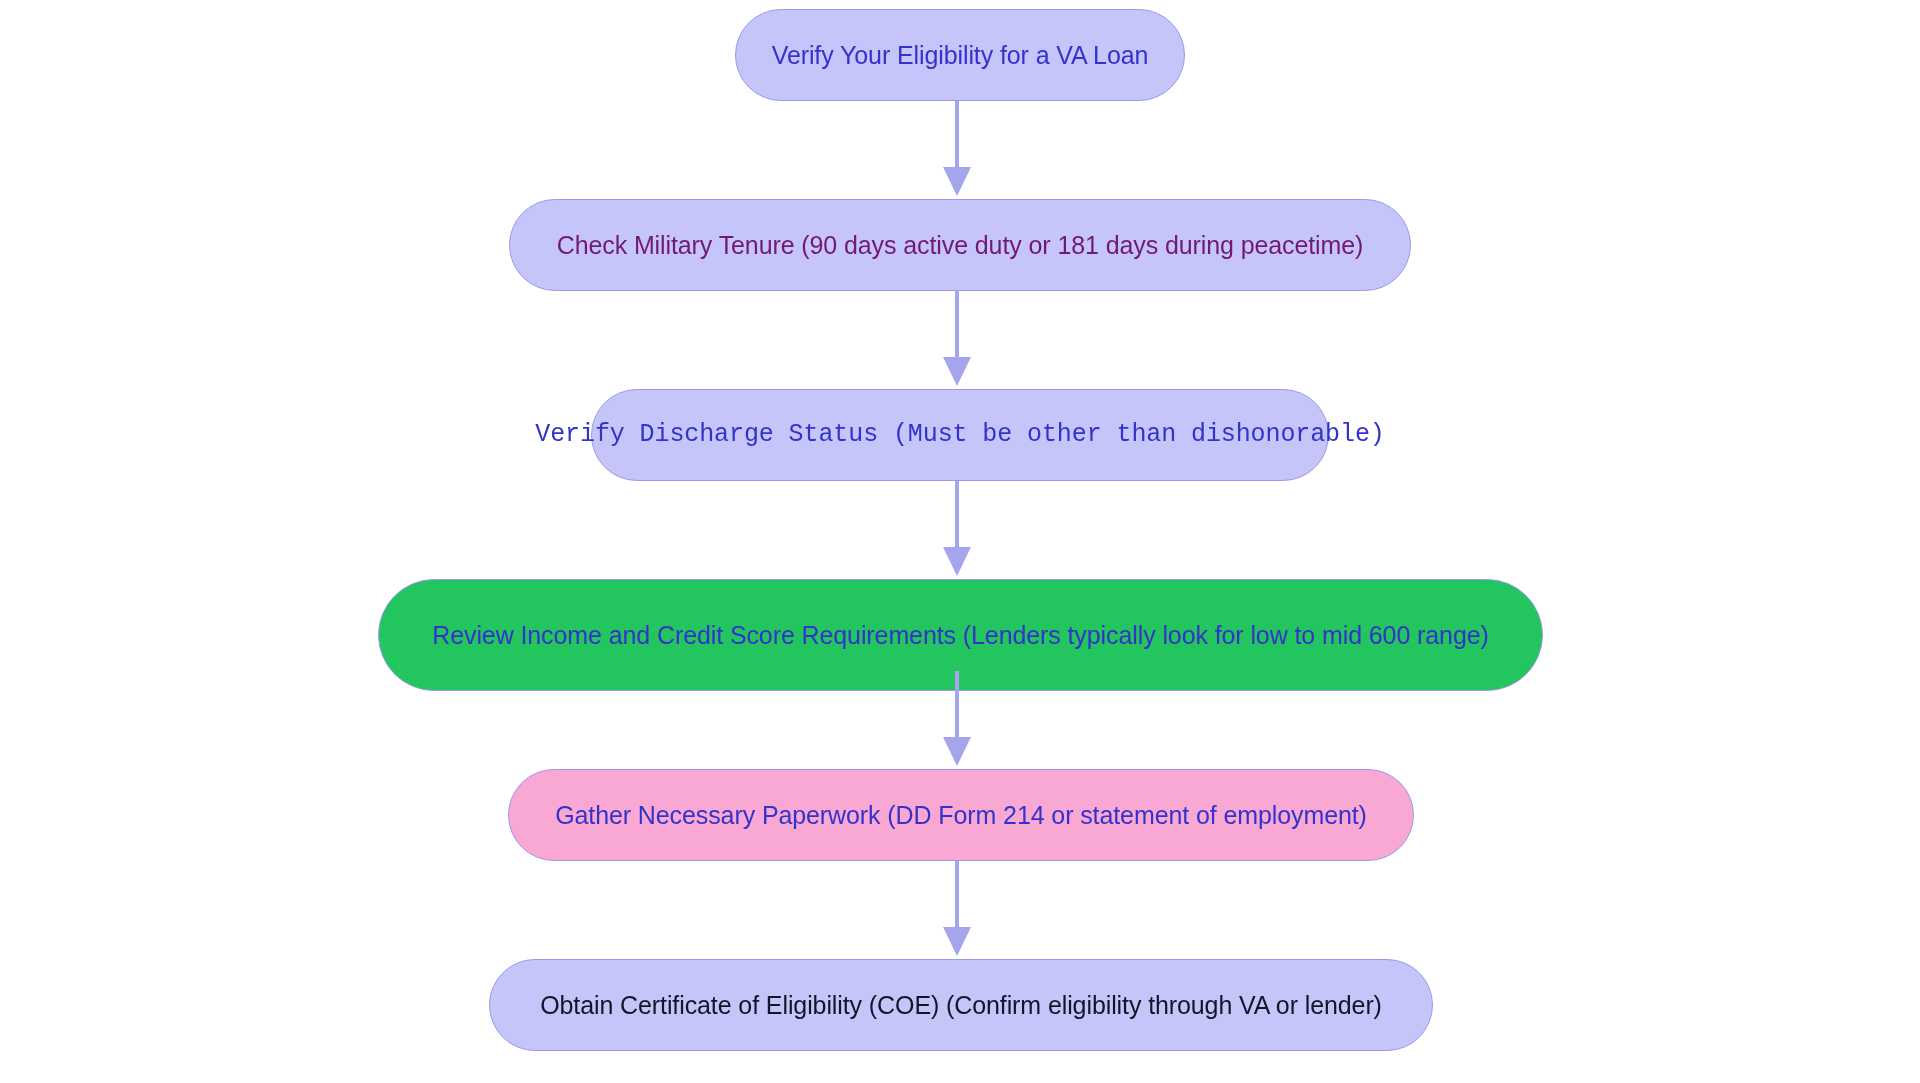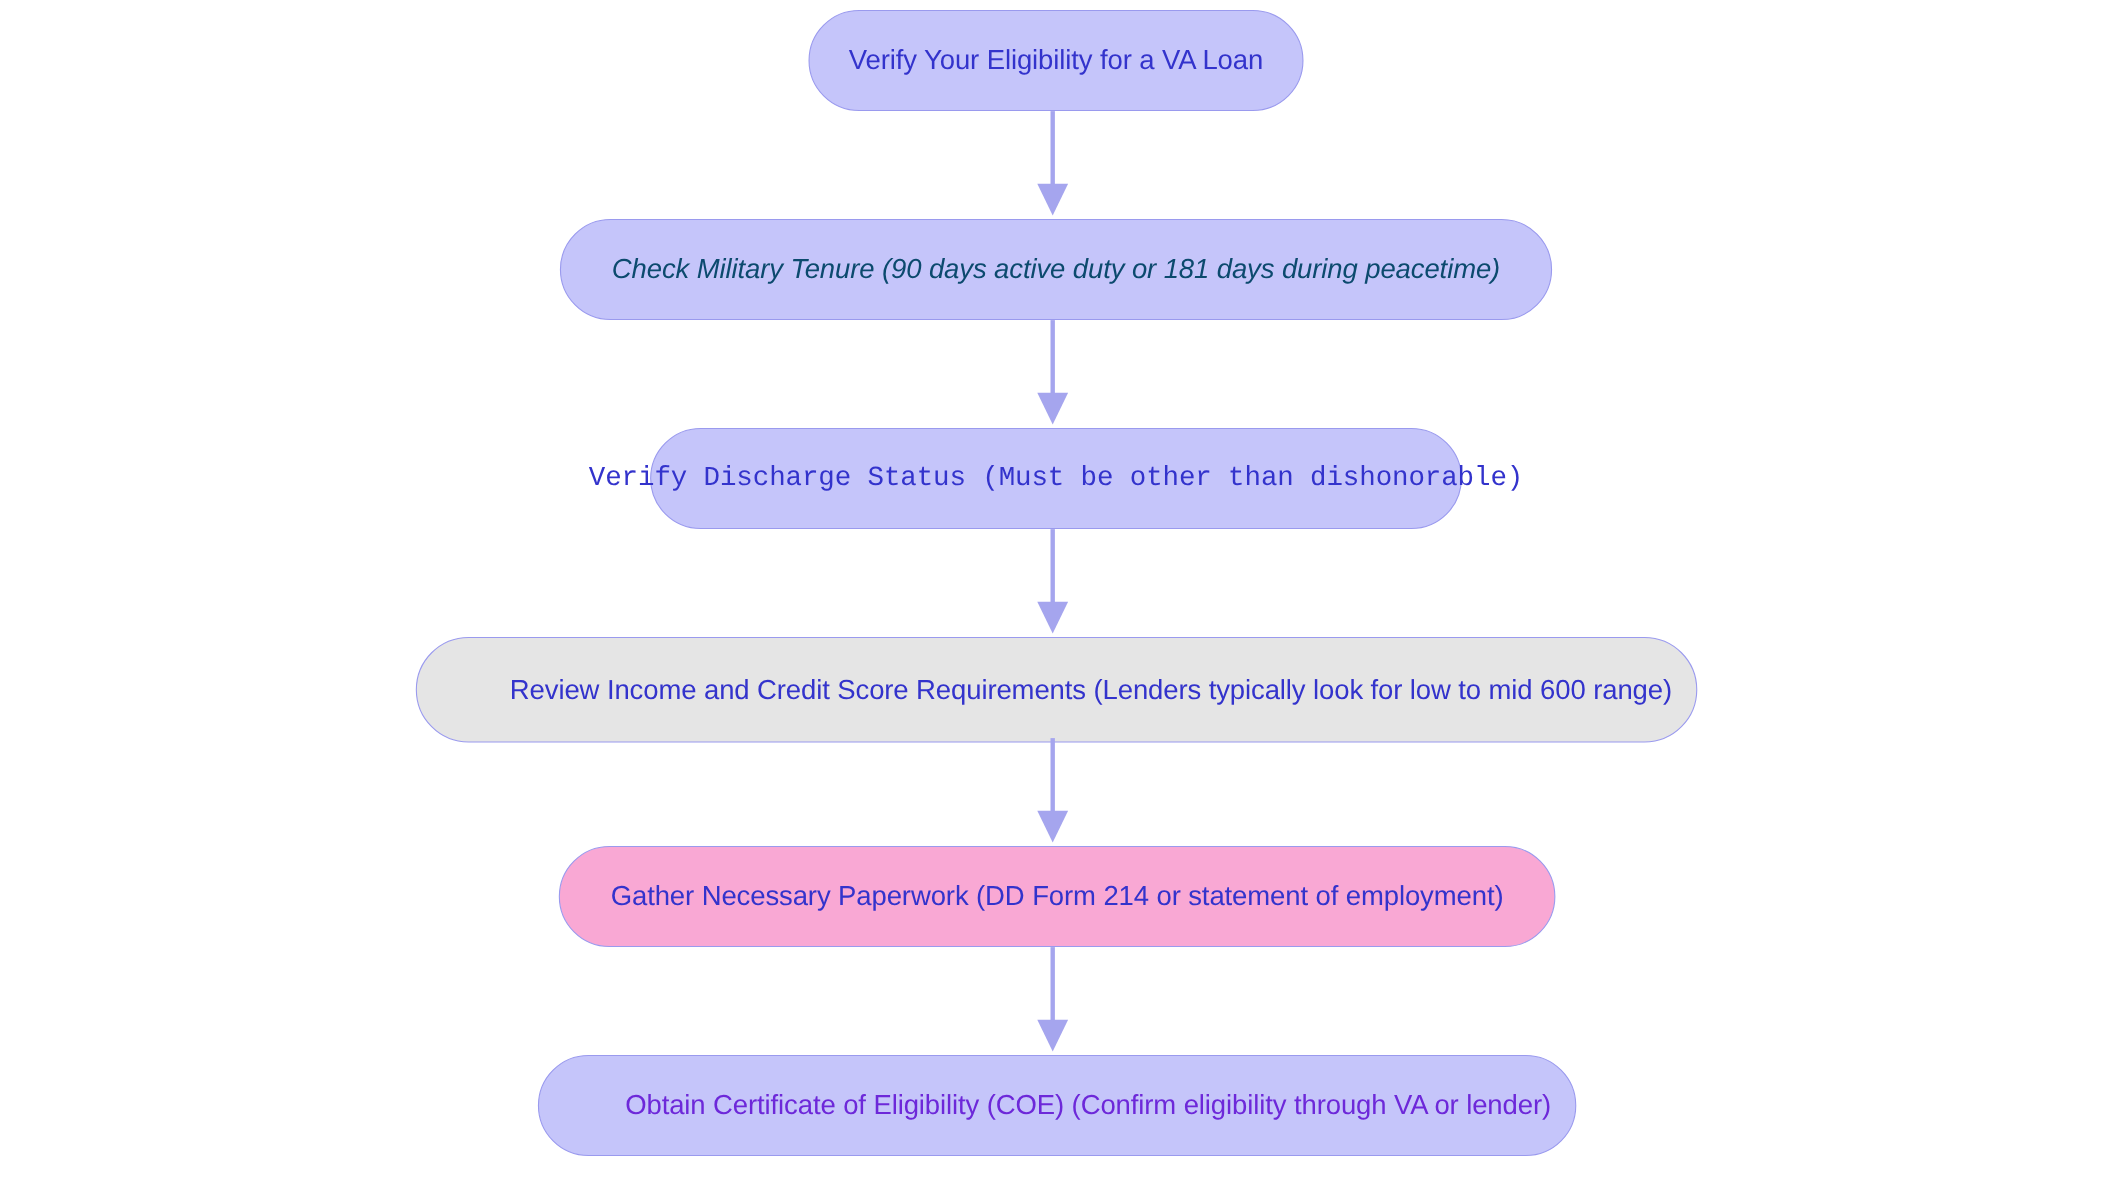--- a/index.html
+++ b/index.html
@@ -58,21 +58,21 @@
     <span class="flow-node-label">Verify Your Eligibility for a VA Loan</span>
   </div>
 
   <div class="flow-connector" id="conn-0" style="left: 937px; top: 101px; height: 98px;">
     <svg width="40" height="98" viewBox="0 0 40 98" aria-hidden="true">
       <line x1="20" y1="0" x2="20" y2="72" stroke="#a5a5ee" stroke-width="4"></line>
       <polygon points="6,66 34,66 20,95" fill="#a5a5ee"></polygon>
     </svg>
   </div>
 
-  <div class="flow-node" id="node-step-2" style="left: 509px; top: 199px; width: 902px; height: 92px; background: rgb(197, 197, 250); border-color: rgb(154, 154, 238); color: #0c4a6e; font-style: italic;">
+  <div class="flow-node" id="node-step-2" style="left: 509px; top: 199px; width: 902px; height: 92px; background: rgb(197, 197, 250); border-color: rgb(154, 154, 238); color: #701a75;">
     <span class="flow-node-label">Check Military Tenure (90 days active duty or 181 days during peacetime)</span>
   </div>
 
   <div class="flow-connector" id="conn-1" style="left: 937px; top: 291px; height: 98px;">
     <svg width="40" height="98" viewBox="0 0 40 98" aria-hidden="true">
       <line x1="20" y1="0" x2="20" y2="72" stroke="#a5a5ee" stroke-width="4"></line>
       <polygon points="6,66 34,66 20,95" fill="#a5a5ee"></polygon>
     </svg>
   </div>
 
@@ -80,21 +80,21 @@
     <span class="flow-node-label">Verify Discharge Status (Must be other than dishonorable)</span>
   </div>
 
   <div class="flow-connector" id="conn-2" style="left: 937px; top: 481px; height: 98px;">
     <svg width="40" height="98" viewBox="0 0 40 98" aria-hidden="true">
       <line x1="20" y1="0" x2="20" y2="72" stroke="#a5a5ee" stroke-width="4"></line>
       <polygon points="6,66 34,66 20,95" fill="#a5a5ee"></polygon>
     </svg>
   </div>
 
-  <div class="flow-node" id="node-step-4" style="left: 378px; top: 579px; width: 1165px; height: 96px; background: #e5e5e5; border-color: rgb(154, 154, 238); color: rgb(51, 51, 204); justify-content: flex-end;">
+  <div class="flow-node" id="node-step-4" style="left: 378px; top: 579px; width: 1165px; height: 112px; background: #22c55e; border-color: rgb(154, 154, 238); color: rgb(51, 51, 204);">
     <span class="flow-node-label">Review Income and Credit Score Requirements (Lenders typically look for low to mid 600 range)</span>
   </div>
 
   <div class="flow-connector" id="conn-3" style="left: 937px; top: 671px; height: 98px;">
     <svg width="40" height="98" viewBox="0 0 40 98" aria-hidden="true">
       <line x1="20" y1="0" x2="20" y2="72" stroke="#a5a5ee" stroke-width="4"></line>
       <polygon points="6,66 34,66 20,95" fill="#a5a5ee"></polygon>
     </svg>
   </div>
 
@@ -102,17 +102,17 @@
     <span class="flow-node-label">Gather Necessary Paperwork (DD Form 214 or statement of employment)</span>
   </div>
 
   <div class="flow-connector" id="conn-4" style="left: 937px; top: 861px; height: 98px;">
     <svg width="40" height="98" viewBox="0 0 40 98" aria-hidden="true">
       <line x1="20" y1="0" x2="20" y2="72" stroke="#a5a5ee" stroke-width="4"></line>
       <polygon points="6,66 34,66 20,95" fill="#a5a5ee"></polygon>
     </svg>
   </div>
 
-  <div class="flow-node" id="node-step-6" style="left: 489px; top: 959px; width: 944px; height: 92px; background: rgb(197, 197, 250); border-color: rgb(154, 154, 238); color: #6d28d9; justify-content: flex-end;">
+  <div class="flow-node" id="node-step-6" style="left: 489px; top: 959px; width: 944px; height: 92px; background: rgb(197, 197, 250); border-color: rgb(154, 154, 238); color: #0f172a;">
     <span class="flow-node-label">Obtain Certificate of Eligibility (COE) (Confirm eligibility through VA or lender)</span>
   </div>
 
 </div>
 
 </body></html>

